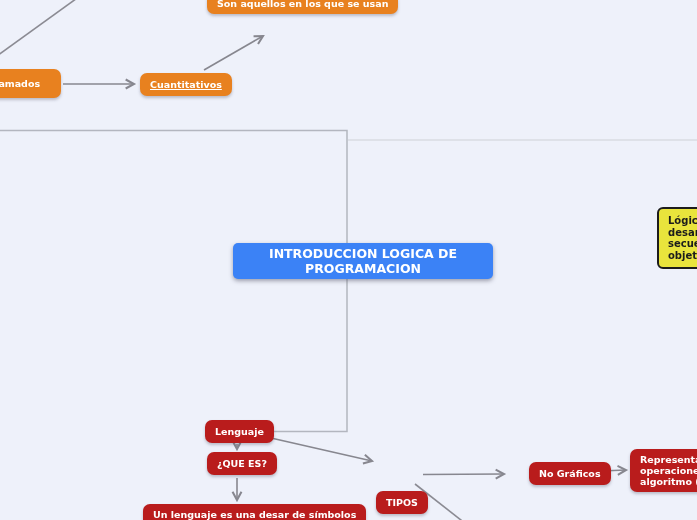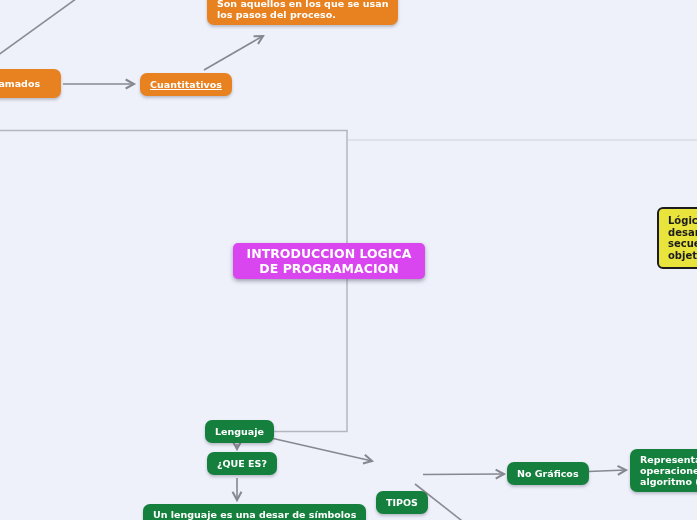--- a/index.html
+++ b/index.html
@@ -23,31 +23,31 @@
     color:#ffffff;
     box-shadow:0 2px 3px rgba(90,90,110,0.35);
   }
   .node.small{
     font-size:9.5px;
     padding:6px 10px;
     white-space:nowrap;
     text-align:center;
   }
   .node.orange{background:#e8811f;}
-  .node.crimson{background:#15803d;}
+  .node.crimson{background:#b91c1c;}
   .node.note{
     font-size:9.5px;
     line-height:11px;
     padding:5px 10px;
   }
   .node.note .ln{white-space:nowrap;}
   .node.main{
-    background:#d946ef;
+    background:#3b82f6;
     border-radius:5px;
-    width:192px;
+    width:260px;
     text-align:center;
     font-size:12.5px;
     line-height:15px;
     padding:3px 6px;
     box-shadow:0 2px 4px rgba(90,90,110,0.55);
   }
   .node.yellow{
     background:#e9e43c;
     color:#1c1c1c;
     border:2px solid #1c1c1c;
@@ -88,21 +88,20 @@
 
     <line x1="423" y1="474.5" x2="504" y2="474" stroke="#87878f" stroke-width="1.6" marker-end="url(#arrow)"></line>
 
     <line x1="576" y1="472" x2="626" y2="470" stroke="#87878f" stroke-width="1.6" marker-end="url(#arrow)"></line>
 
     <line x1="415" y1="484" x2="466" y2="524" stroke="#8b8b93" stroke-width="1.6"></line>
   </svg>
 
   <div class="node orange note" style="left:207px;top:-7px;">
     <div class="ln">Son aquellos en los que se usan</div>
-    <div class="ln">los pasos del proceso.</div>
   </div>
 
   <div class="node orange small" style="left:-29px;top:69px;width:90px;padding-top:9px;padding-bottom:9px;">
     <span>llamados</span>
   </div>
 
   <div class="node orange small" style="left:140px;top:73px;text-decoration:underline;">
     <span>Cuantitativos</span>
   </div>
 
@@ -122,21 +121,21 @@
   </div>
 
   <div class="node crimson small" style="left:207px;top:452px;">
     <span>¿QUE ES?</span>
   </div>
 
   <div class="node crimson small" style="left:376px;top:464px;margin-top:27px;">
     <span>TIPOS</span>
   </div>
 
-  <div class="node crimson small" style="left:507px;top:462px;">
+  <div class="node crimson small" style="left:529px;top:462px;">
     <span>No Gráficos</span>
   </div>
 
   <div class="node crimson note" style="left:630px;top:449px;width:152px;">
     <div class="ln">Representa en</div>
     <div class="ln">operaciones Q</div>
     <div class="ln">algoritmo (pse</div>
   </div>
 
   <div class="node crimson note" style="left:143px;top:504px;height:40px;">

